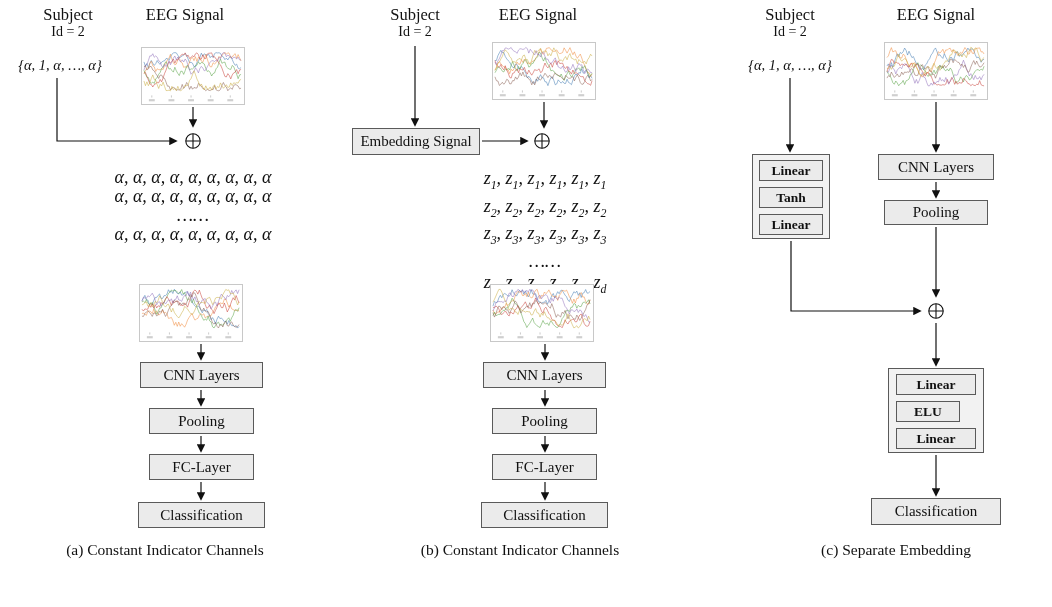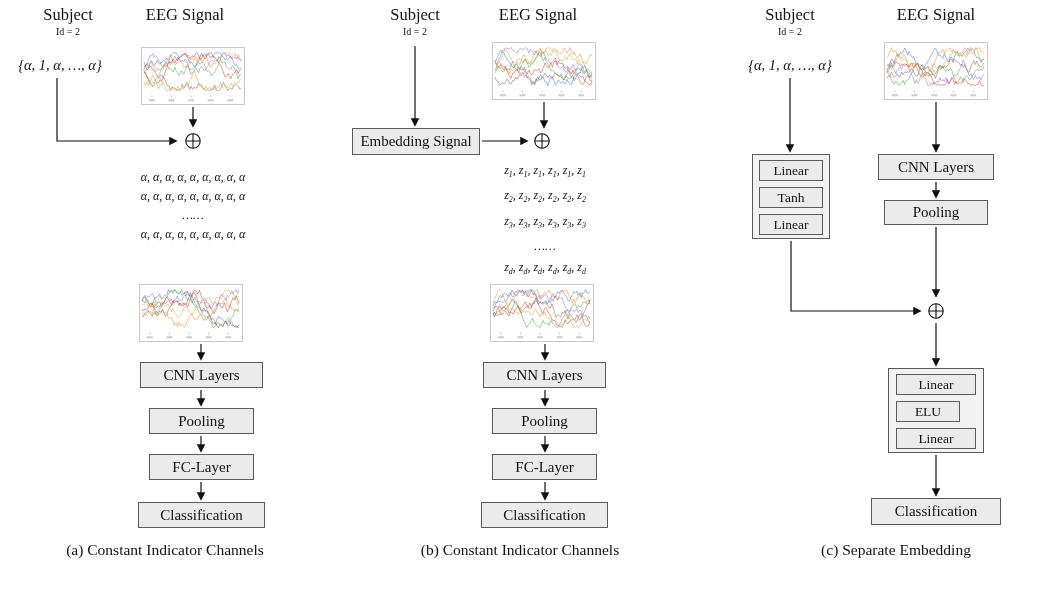--- a/index.html
+++ b/index.html
@@ -6,46 +6,46 @@
   .figure {
     position:relative; width:1052px; height:607px;
     font-family:"Liberation Serif","DejaVu Serif",serif;
     color:#111; overflow:hidden; background:#fff;
   }
   .arrows { position:absolute; left:0; top:0; pointer-events:none; }
   .conn { stroke:var(--arrow,#111); stroke-width:1.2; fill:none; marker-end:url(#ah); }
   .abs { position:absolute; }
   .hdr { position:absolute; text-align:center; }
   .h1 { font-size:16.5px; text-align:center; line-height:19px; }
-  .h2 { font-size:10px; text-align:center; line-height:15px; }
+  .h2 { font-size:14px; text-align:center; line-height:15px; }
   .vec { position:absolute; font-size:14.5px; text-align:center; font-style:italic; }
   .plot {
     position:absolute; width:104px; height:58px; box-sizing:border-box;
     border:1px solid var(--plot-border,#c8c8c8); background:#fff;
   }
   .eeg { width:100%; height:100%; display:block; }
   .oplus { position:absolute; width:24px; height:24px; }
-  .matrix { position:absolute; text-align:center; font-size:12px; font-style:italic; }
+  .matrix { position:absolute; text-align:center; font-size:18px; font-style:italic; }
   .mrow { line-height:19px; white-space:nowrap; }
   .matrix.lh21 .mrow { line-height:21px; }
   sub { font-size:0.66em; }
   .nnbox {
     position:absolute; box-sizing:border-box;
     background:var(--box-fill,#ebebeb); border:1px solid var(--box-border,#5a5a5a);
     display:flex; align-items:center; justify-content:center;
     font-size:15px; white-space:nowrap;
   }
   .stack {
     position:absolute; box-sizing:border-box;
     background:var(--stack-fill,#f1f1f1); border:1px solid var(--box-border,#5a5a5a);
   }
   .inbox {
     position:absolute; box-sizing:border-box;
     background:var(--box-fill,#ebebeb); border:1px solid var(--box-border,#5a5a5a);
-    display:flex; align-items:center; justify-content:center; font-size:13.5px;
+    display:flex; align-items:center; justify-content:center; font-size:13.5px;font-weight:bold;
   }
   .caption { position:absolute; font-size:15.5px; text-align:center; white-space:nowrap; }
 </style>
 </head>
 <body>
 
 <div class="figure">
 
   <svg class="arrows" width="1052" height="607" viewBox="0 0 1052 607">
     <defs>
@@ -173,21 +173,21 @@
           <rect x="87" y="47.5" width="6" height="2" fill="#cfcfcf"></rect>
         </svg>
     </div>
     <div class="nnbox" style="left:352px;top:128px;width:128px;height:27px">Embedding Signal</div>
     <div class="oplus" style="left:530px;top:129px">
       <svg viewBox="0 0 24 24" width="24" height="24">
           <circle cx="12" cy="12" r="7.2" fill="#fff" stroke="#111" stroke-width="1.1"></circle>
           <path d="M4.8 12 H19.2 M12 4.8 V19.2" stroke="#111" stroke-width="1.1" fill="none"></path>
         </svg>
     </div>
-    <div class="matrix lh21" style="left:455px;top:160px;width:180px">
+    <div class="matrix lh21" style="left:455px;top:168px;width:180px">
       <div class="mrow">z<sub>1</sub>, z<sub>1</sub>, z<sub>1</sub>, z<sub>1</sub>, z<sub>1</sub>, z<sub>1</sub></div>
       <div class="mrow">z<sub>2</sub>, z<sub>2</sub>, z<sub>2</sub>, z<sub>2</sub>, z<sub>2</sub>, z<sub>2</sub></div>
       <div class="mrow">z<sub>3</sub>, z<sub>3</sub>, z<sub>3</sub>, z<sub>3</sub>, z<sub>3</sub>, z<sub>3</sub></div>
       <div class="mrow">……</div>
       <div class="mrow">z<sub>d</sub>, z<sub>d</sub>, z<sub>d</sub>, z<sub>d</sub>, z<sub>d</sub>, z<sub>d</sub></div>
     </div>
     <div class="plot" style="left:490px;top:284px">
       <svg class="eeg" viewBox="0 0 104 52" preserveAspectRatio="none">
           <path d="M2 19.6L3.5 15.3L5 16.3L6.5 15.9L8 12.0L9.5 9.6L11 11.8L12.5 8.7L14 7.9L15.5 8.8L17 9.9L18.5 10.5L20 8.6L21.5 4.4L23 7.7L24.5 8.8L26 10.3L27.5 7.8L29 4.9L30.5 6.5L32 4.8L33.5 8.7L35 5.4L36.5 8.5L38 11.0L39.5 8.5L41 4.2L42.5 8.2L44 8.6L45.5 8.1L47 12.2L48.5 15.4L50 15.8L51.5 17.0L53 16.1L54.5 16.0L56 14.2L57.5 17.9L59 14.9L60.5 13.2L62 9.9L63.5 7.9L65 11.9L66.5 9.1L68 6.2L69.5 8.1L71 5.2L72.5 4.7L74 7.1L75.5 9.4L77 10.9L78.5 14.2L80 15.3L81.5 11.3L83 9.1L84.5 6.2L86 7.4L87.5 5.7L89 9.6L90.5 7.2L92 11.6L93.5 7.7L95 7.1L96.5 4.2L98 7.6L99.5 7.3L101 6.0" fill="none" stroke="#3b76af" stroke-width="0.55" opacity="0.9"></path>
           <path d="M2 23.2L3.5 26.5L5 26.8L6.5 25.1L8 25.0L9.5 24.2L11 21.3L12.5 21.0L14 20.7L15.5 17.0L17 19.1L18.5 17.9L20 15.8L21.5 14.6L23 14.8L24.5 10.6L26 7.6L27.5 5.9L29 6.8L30.5 5.7L32 9.7L33.5 9.7L35 7.8L36.5 10.8L38 6.6L39.5 10.6L41 12.0L42.5 11.4L44 7.1L45.5 4.9L47 4.0L48.5 8.4L50 12.8L51.5 9.6L53 10.3L54.5 6.5L56 8.0L57.5 6.8L59 4.5L60.5 7.4L62 9.9L63.5 10.6L65 11.2L66.5 10.0L68 14.3L69.5 10.0L71 8.0L72.5 5.3L74 5.1L75.5 5.9L77 4.7L78.5 7.6L80 11.1L81.5 13.1L83 17.0L84.5 13.0L86 16.7L87.5 12.3L89 12.4L90.5 8.4L92 7.0L93.5 11.2L95 11.0L96.5 15.1L98 17.7L99.5 17.7L101 13.9" fill="none" stroke="#ef8636" stroke-width="0.55" opacity="0.9"></path>

